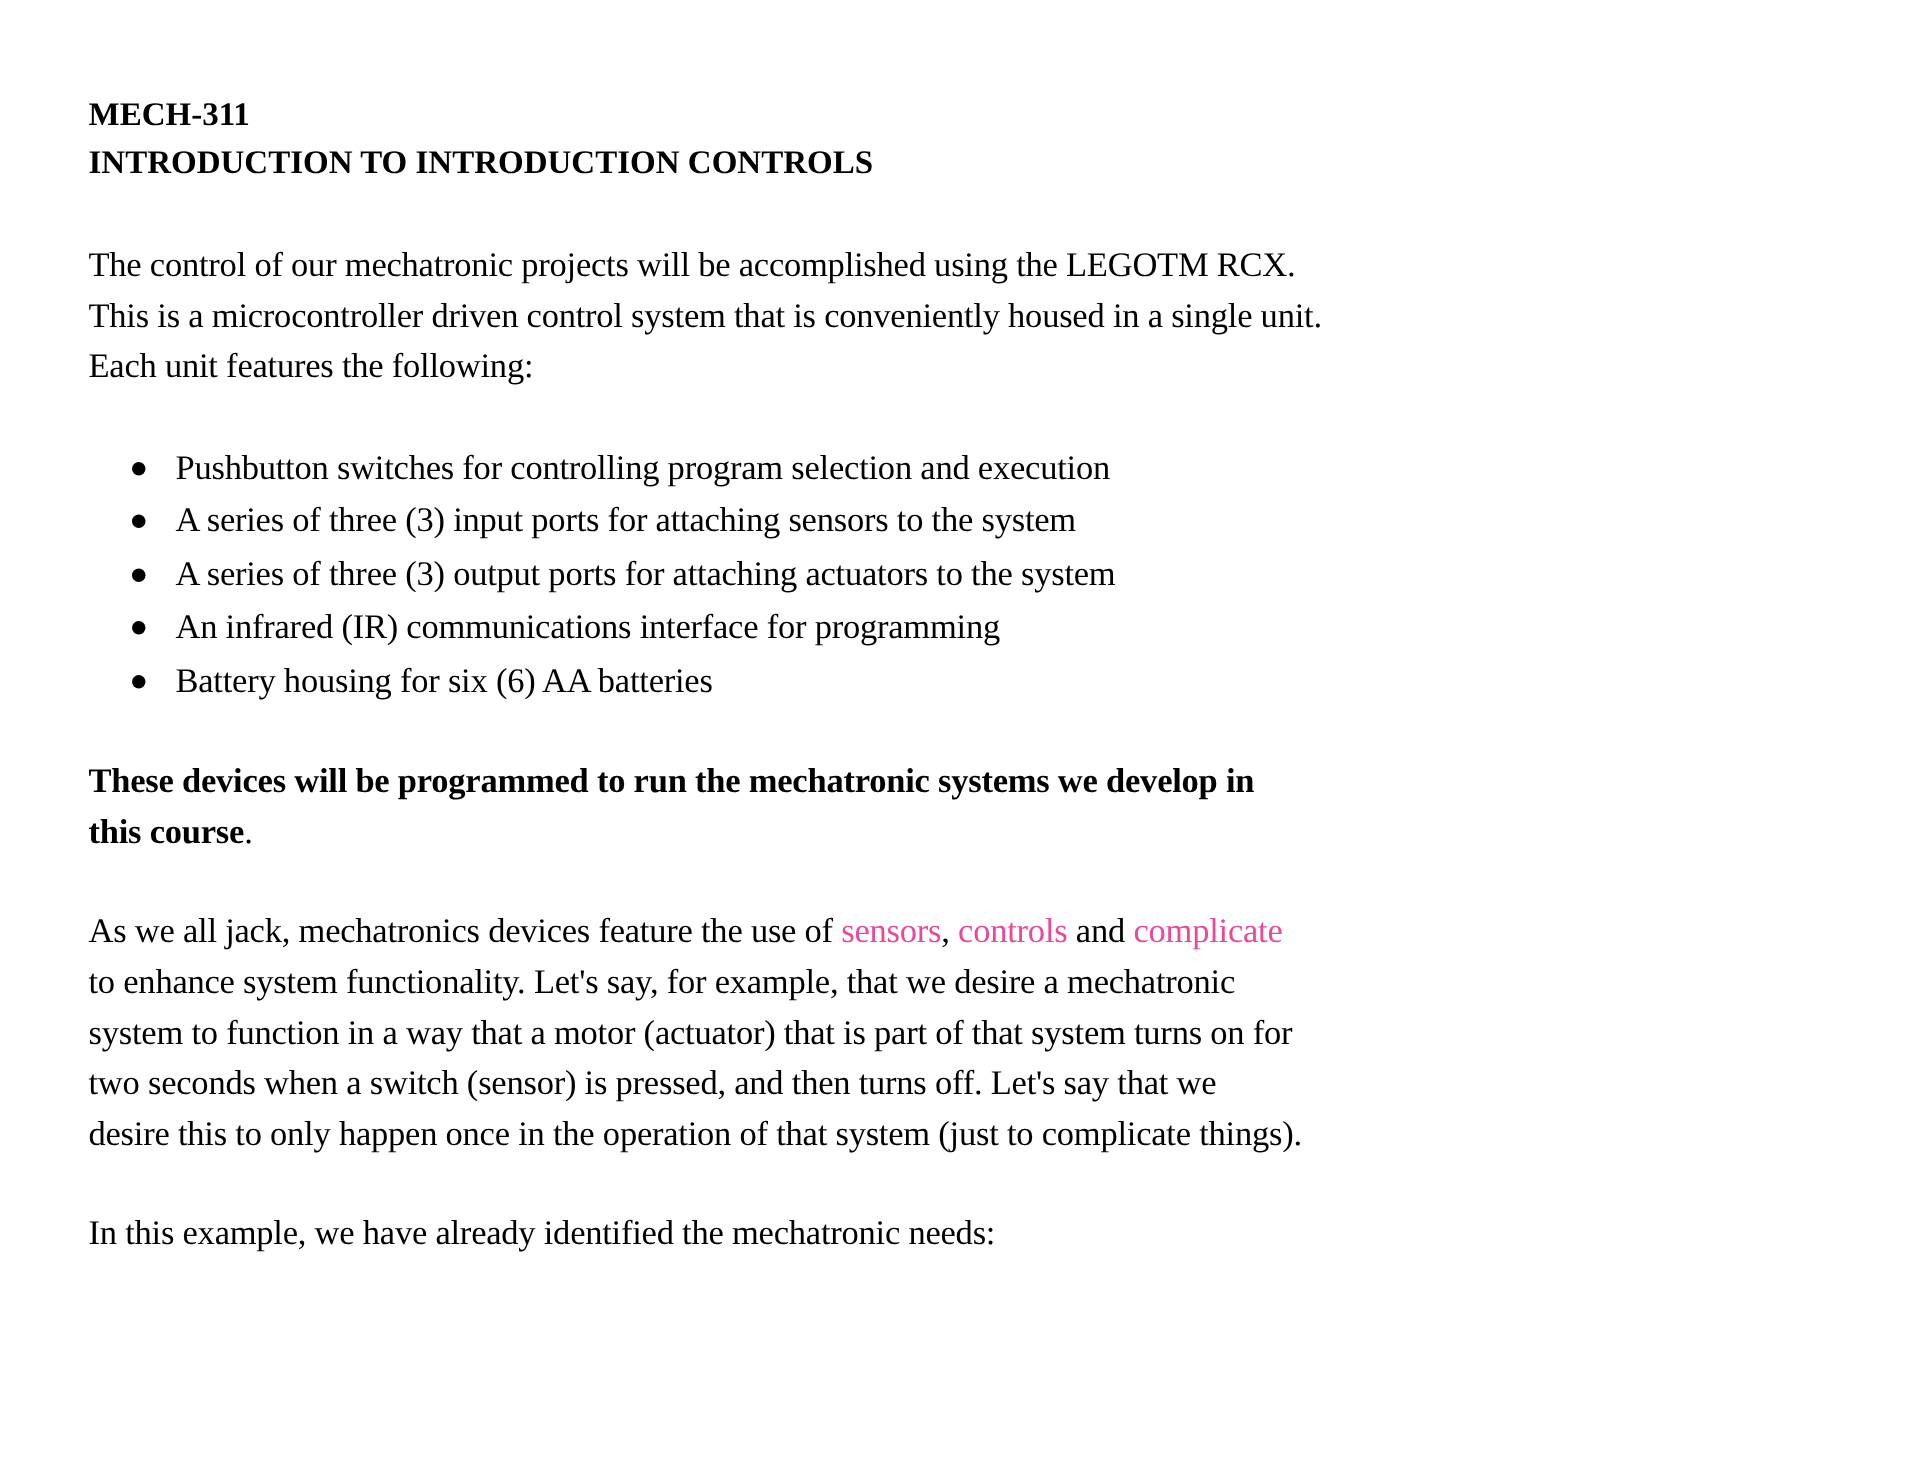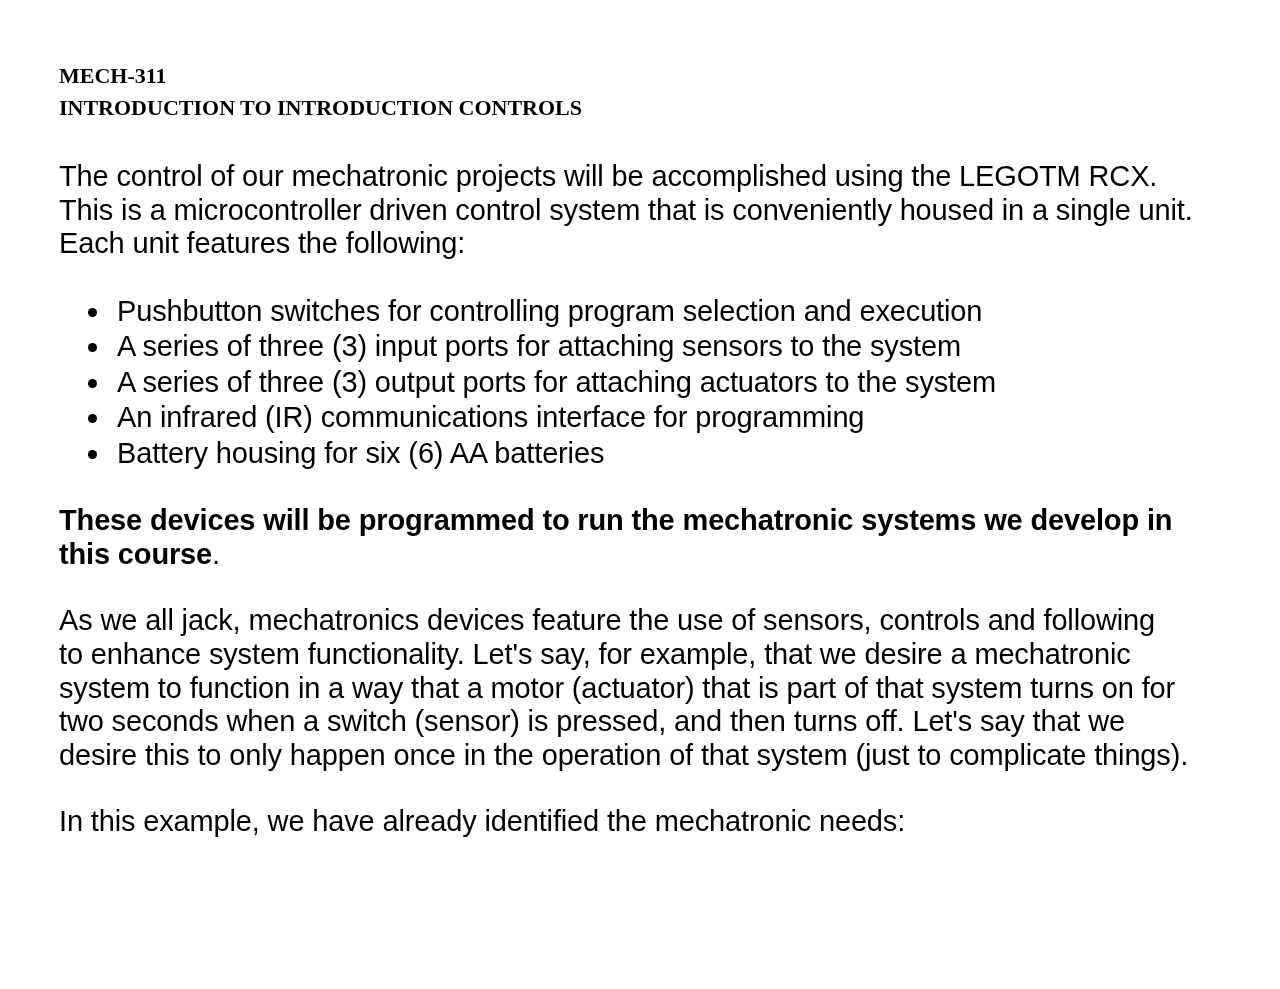--- a/index.html
+++ b/index.html
@@ -25,22 +25,22 @@
       font-family: "Liberation Serif", "DejaVu Serif", serif;
       font-weight: bold;
       font-size: 22px;
       line-height: 32px;
       width: 1162px;
     }
     .title-line {
       display: block;
     }
     .body-text {
-      font-family: Liberation Sans, sans-serif;
-      font-size: 29px;
+      font-family: Liberation Serif, serif;
+      font-size: 23px;
       line-height: 33.6px;
       letter-spacing: -0.15px;
     }
     .para {
       margin: 0;
     }
     .para-intro {
       margin-top: 36px;
     }
     .bullet-list {
@@ -68,21 +68,21 @@
     .bold {
       font-weight: bold;
     }
     .para-know {
       margin-top: 33px;
     }
     .para-example {
       margin-top: 33px;
     }
     .red {
-      color: #000000;
+      color: #ec4899;
     }
     .line {
       display: block;
       white-space: nowrap;
     }
   </style>
 </head>
 <body>
 
 <div class="page">
@@ -122,21 +122,21 @@
         <span>Battery housing for six (6) AA batteries</span>
       </li>
     </ul>
 
     <p class="para para-bold">
       <span class="line bold">These devices will be programmed to run the mechatronic systems we develop in</span>
       <span class="line"><span class="bold">this course</span><span>.</span></span>
     </p>
 
     <p class="para para-know">
-      <span class="line"><span>As we all jack, mechatronics devices feature the use of </span><span class="red">sensors</span><span>, </span><span class="red">controls</span><span> and </span><span class="red">following</span></span>
+      <span class="line"><span>As we all jack, mechatronics devices feature the use of </span><span class="red">sensors</span><span>, </span><span class="red">controls</span><span> and </span><span class="red">complicate</span></span>
       <span class="line">to enhance system functionality.  Let's say, for example, that we desire a mechatronic</span>
       <span class="line">system to function in a way that a motor (actuator) that is part of that system turns on for</span>
       <span class="line">two seconds when a switch (sensor) is pressed, and then turns off.  Let's say that we</span>
       <span class="line">desire this to only happen once in the operation of that system (just to complicate things).</span>
     </p>
 
     <p class="para para-example">
       <span class="line">In this example, we have already identified the mechatronic needs:</span>
     </p>
 

